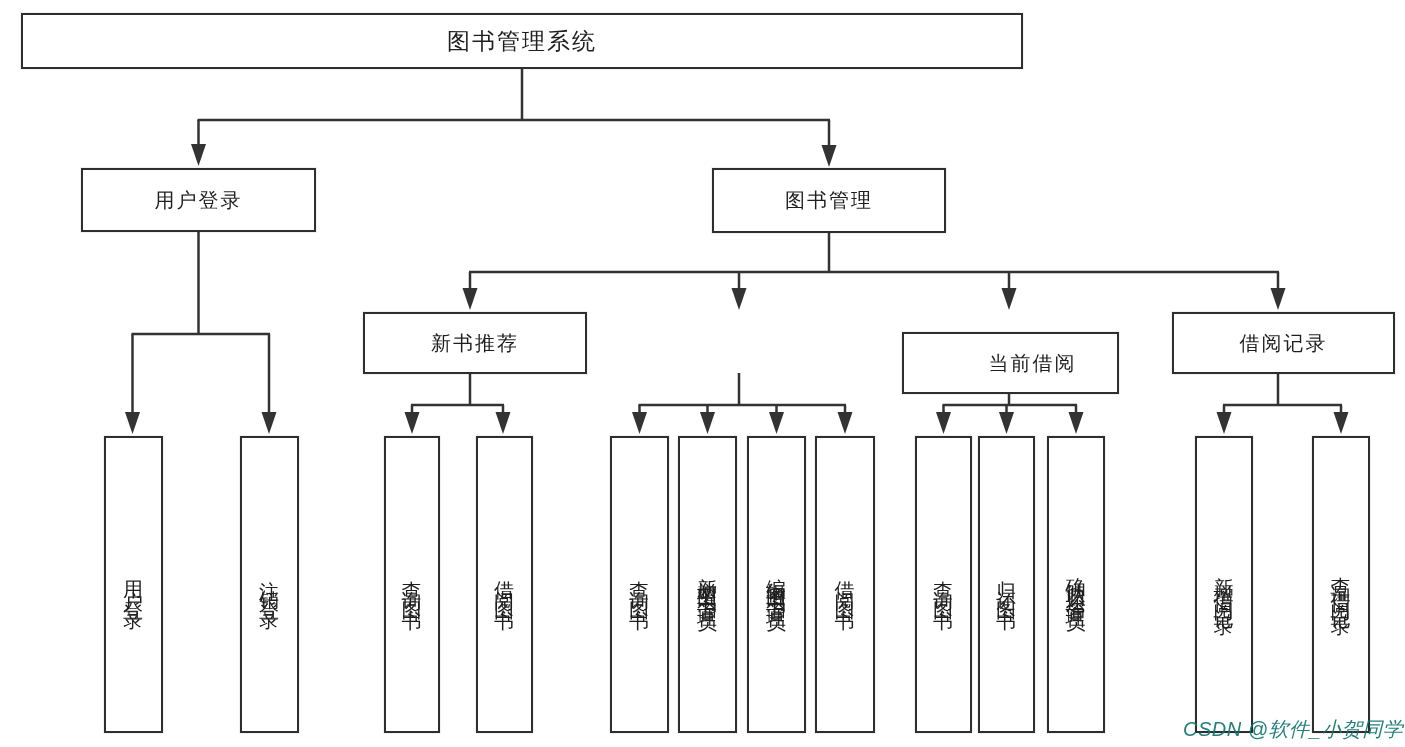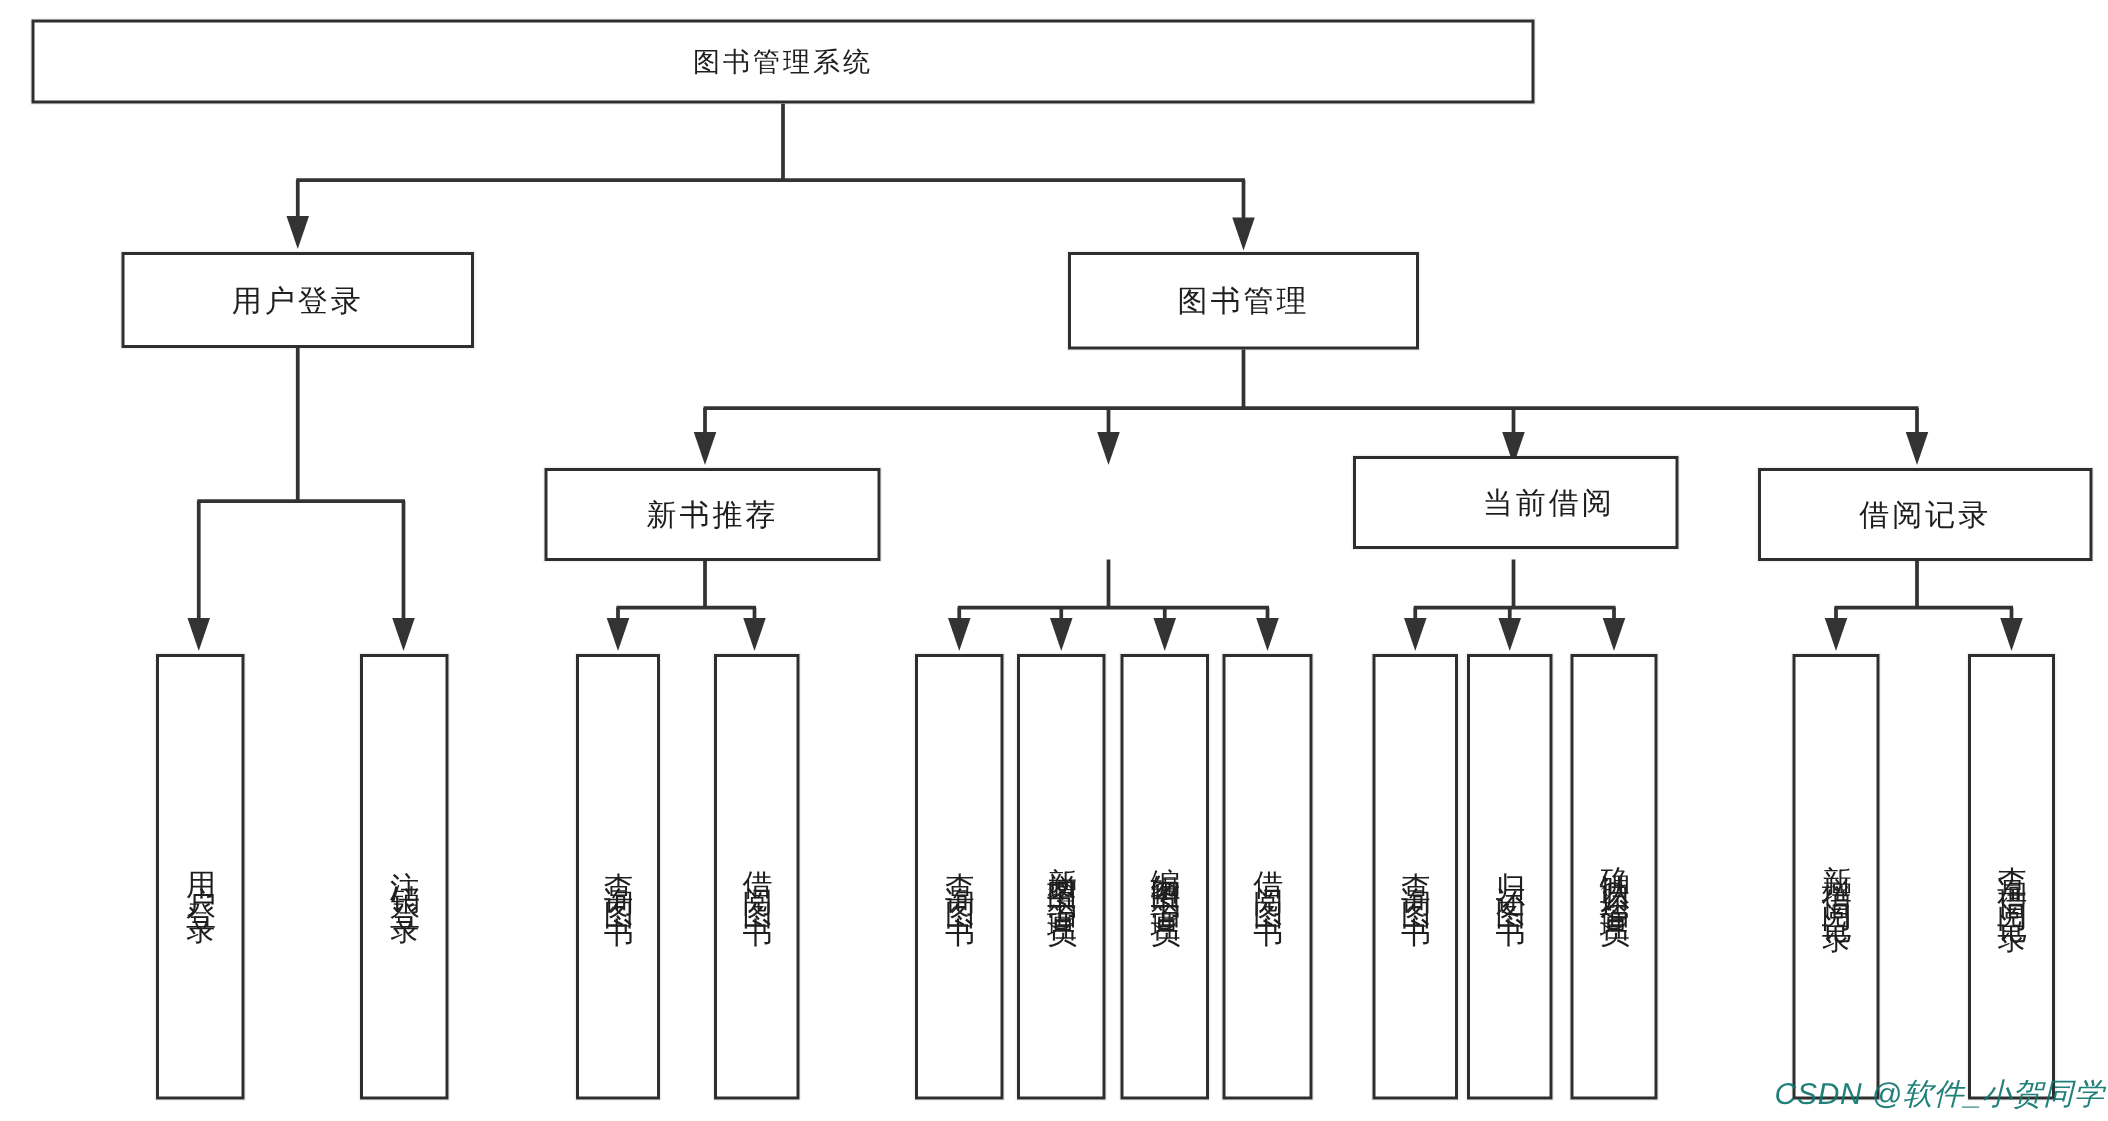--- a/index.html
+++ b/index.html
@@ -17,21 +17,21 @@
     background:#ffffff;
     border:2px solid #2e2e2e;
     display:flex;
     align-items:center;
     justify-content:center;
     color:#1e1e1e;
     z-index:2;
     box-shadow:0 0 0 1px rgba(0,0,0,0.05);
   }
   .h-label{font-size:20px;letter-spacing:2px;white-space:nowrap;}
-  .root .h-label{font-size:18px;}
+  .root .h-label{font-size:23px;}
   .v-label{
     writing-mode:vertical-rl;
     font-size:20px;
     line-height:1;
     letter-spacing:10px;
     white-space:nowrap;
   }
   .v-label.mid{letter-spacing:8px;}
   .v-label.long{letter-spacing:5px;}
   .watermark{
@@ -113,21 +113,21 @@
   <div class="box" style="left:81px;top:168px;width:235px;height:64px;">
     <span class="h-label">用户登录</span>
   </div>
   <div class="box" style="left:712px;top:168px;width:234px;height:65px;text-align:center;">
     <span class="h-label">图书管理</span>
   </div>
 
   <div class="box" style="left:363px;top:312px;width:224px;height:62px;text-align:right;">
     <span class="h-label">新书推荐</span>
   </div>
-  <div class="box" style="left:902px;top:304px;width:217px;height:62px;padding-left:44px;">
+  <div class="box" style="left:902px;top:332px;width:217px;height:62px;padding-left:44px;">
     <span class="h-label">当前借阅</span>
   </div>
   <div class="box" style="left:1172px;top:312px;width:223px;height:62px;">
     <span class="h-label">借阅记录</span>
   </div>
 
   <div class="box" style="left:104px;top:436px;width:59px;height:297px;">
     <span class="v-label">用户登录</span>
   </div>
   <div class="box" style="left:240px;top:436px;width:59px;height:297px;">

